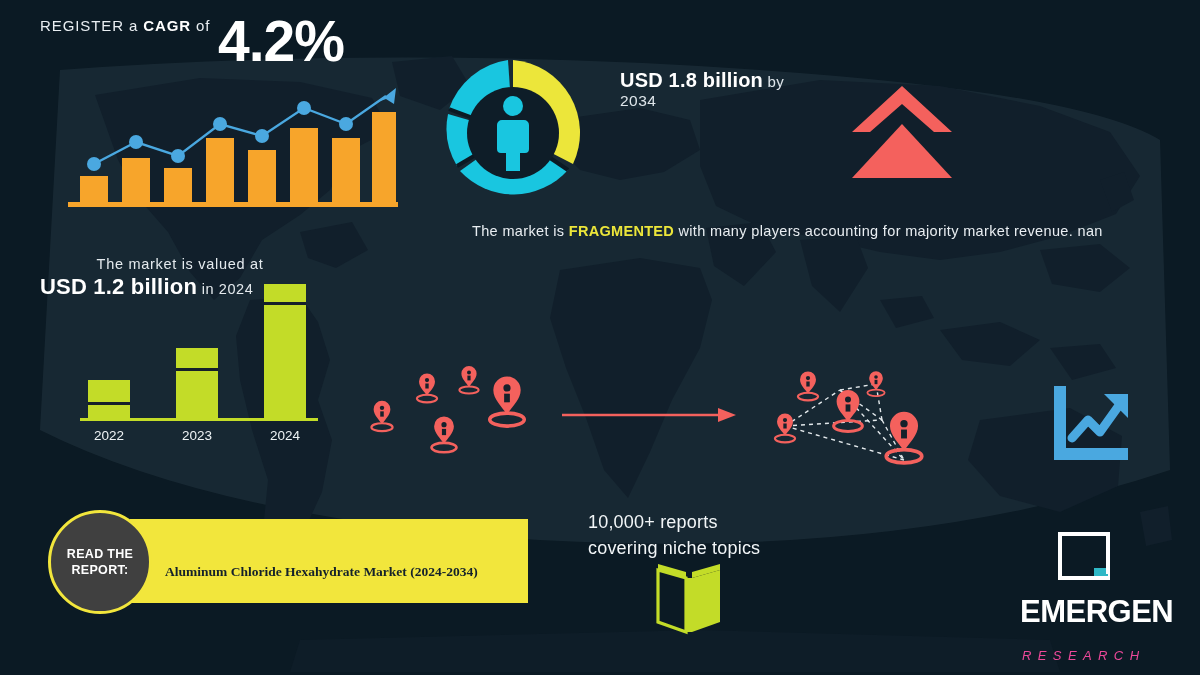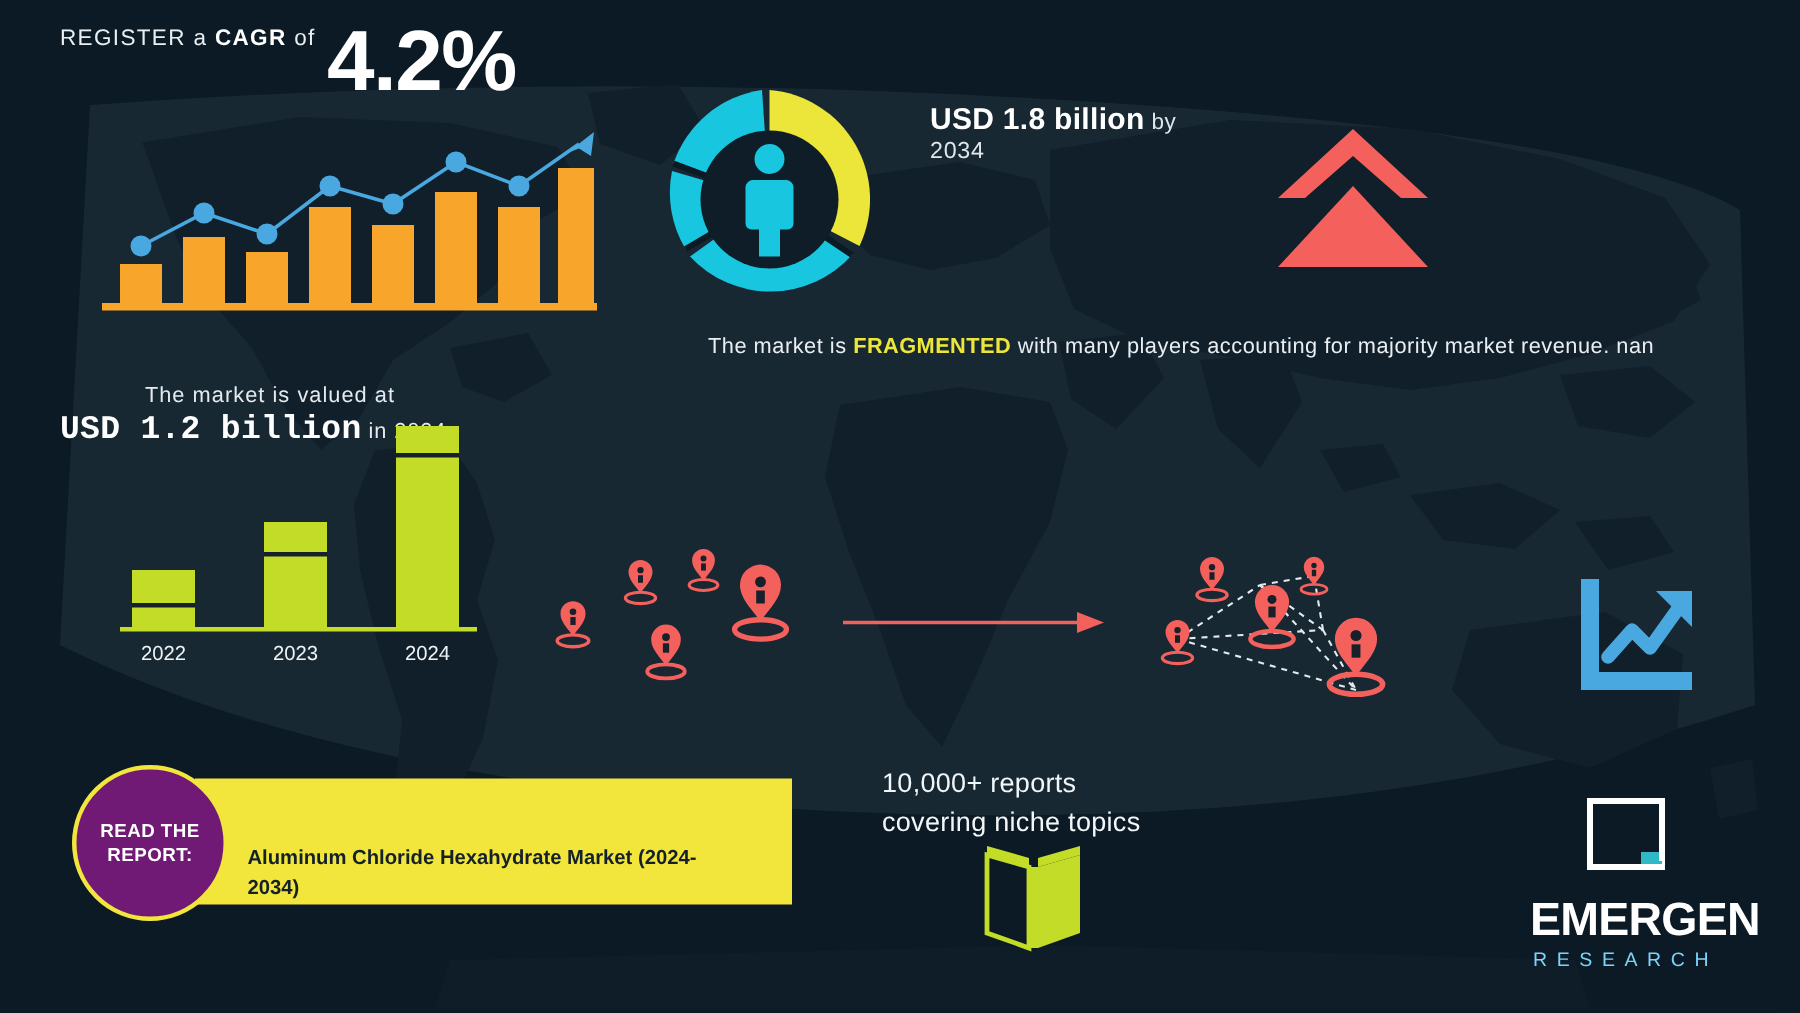--- a/index.html
+++ b/index.html
@@ -41,58 +41,58 @@
   #forecast-year { font-size:15.5px; color:#dfe6eb; display:block; letter-spacing:.5px;}
 
   
   #frag-block { left:472px; top:220px; width:640px; }
   #frag-line { font-size:14.5px; color:#e9eef2; line-height:1.6; letter-spacing:.35px; }
   #frag-word { color:#ece63a; font-weight:bold; letter-spacing:.3px; }
 
   
   #valued-block { left:40px; top:256px; width:280px; }
   #valued-l1 { font-size:14.5px; color:#e4eaee; letter-spacing:.7px; display:block;text-align:center;}
-  #valued-l2 { font-size:22px; font-weight:bold; color:#ffffff; display:inline; letter-spacing:.2px;font-family:Liberation Mono, monospace;}
+  #valued-l2 { font-size:22px; font-weight:bold; color:#ffffff; display:inline; letter-spacing:.2px;}
   #valued-in { font-size:14.5px; color:#e4eaee; font-weight:normal; letter-spacing:.6px;}
 
   
   #reports-block { left:588px; top:512px; width:230px; }
   #reports-l1 { font-size:18px; color:#f2f6f8; letter-spacing:.2px; display:block;}
   #reports-l2 { font-size:18px; color:#f2f6f8; letter-spacing:.2px; display:block; margin-top:4px;}
 
   
   #read-bar {
     position:absolute; left:130px; top:519px;
     width:398px; height:84px;
     background:#f2e63c;
   }
   #read-title {
     position:absolute; left:165px; top:562px; width:330px;
-    font-size:13.5px; font-weight:bold; color:#14212b; line-height:1.5;
+    font-size:13.5px; font-weight:bold; color:#14212b; line-height:1.5;font-family:Liberation Serif, serif;
   }
   #read-circle {
     position:absolute; left:48px; top:510px;
     width:104px; height:104px; border-radius:50%;
-    border:3px solid #f2e63c; background:#701a75;
+    border:3px solid #f2e63c; background:#404040;
     display:flex; align-items:center; justify-content:center;
   }
   #read-circle-label {
     font-size:12.5px; font-weight:bold; color:#ffffff;
     text-align:center; line-height:1.32; letter-spacing:.3px;
   }
 
   
   #logo { position:absolute; left:1020px; top:528px; width:160px; }
   #logo-name {
     font-size:31px; font-weight:bold; color:#ffffff;
     letter-spacing:-.5px; line-height:1; margin-top:8px;
   }
   #logo-sub {
-    font-size:13px; color:#7dd3fc; letter-spacing:6.4px;
-    line-height:1; margin-top:5px; margin-left:2px;
+    font-size:13px; color:#ec4899; letter-spacing:6.4px;
+    line-height:1; margin-top:22px; margin-left:2px;font-style:italic;
   }
   #logo-mark { position:relative; width:60px; height:56px; margin-left:34px; }
 </style>
 </head>
 <body>
 
 <div id="canvas">
 
   <svg id="map" viewBox="0 0 1200 675">
     <rect x="0" y="0" width="1200" height="675" fill="#0b1a24"></rect>

